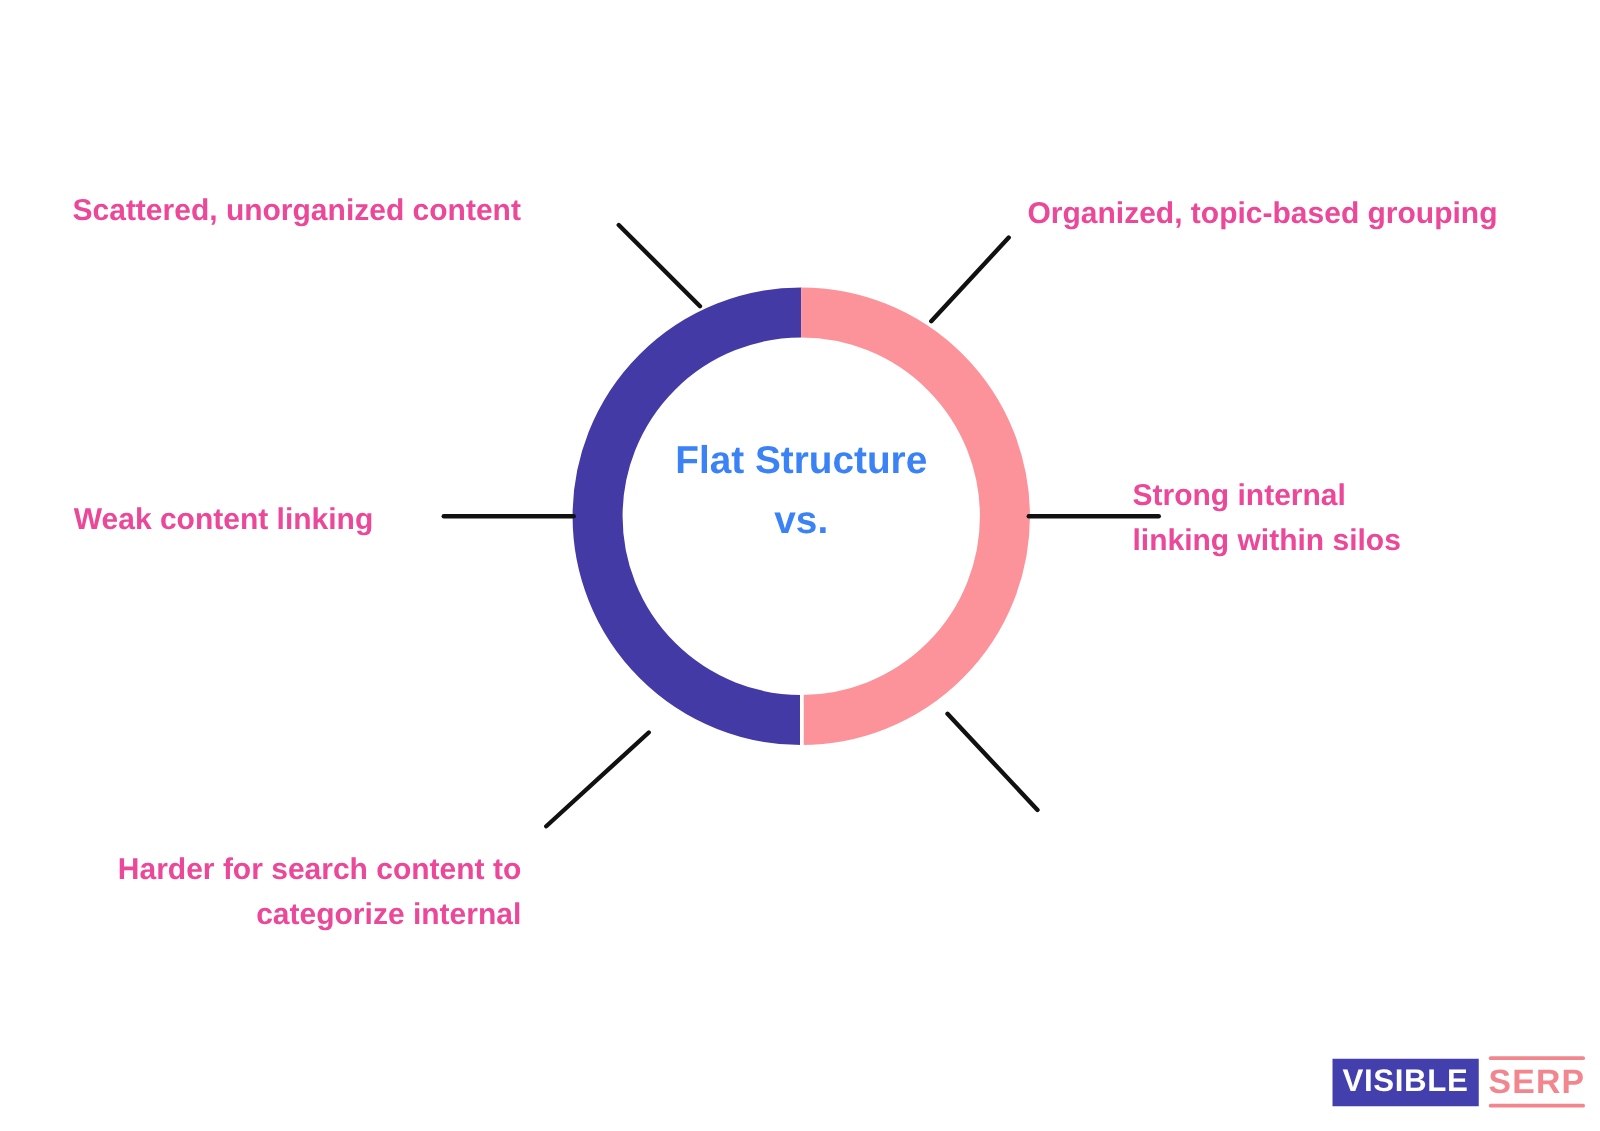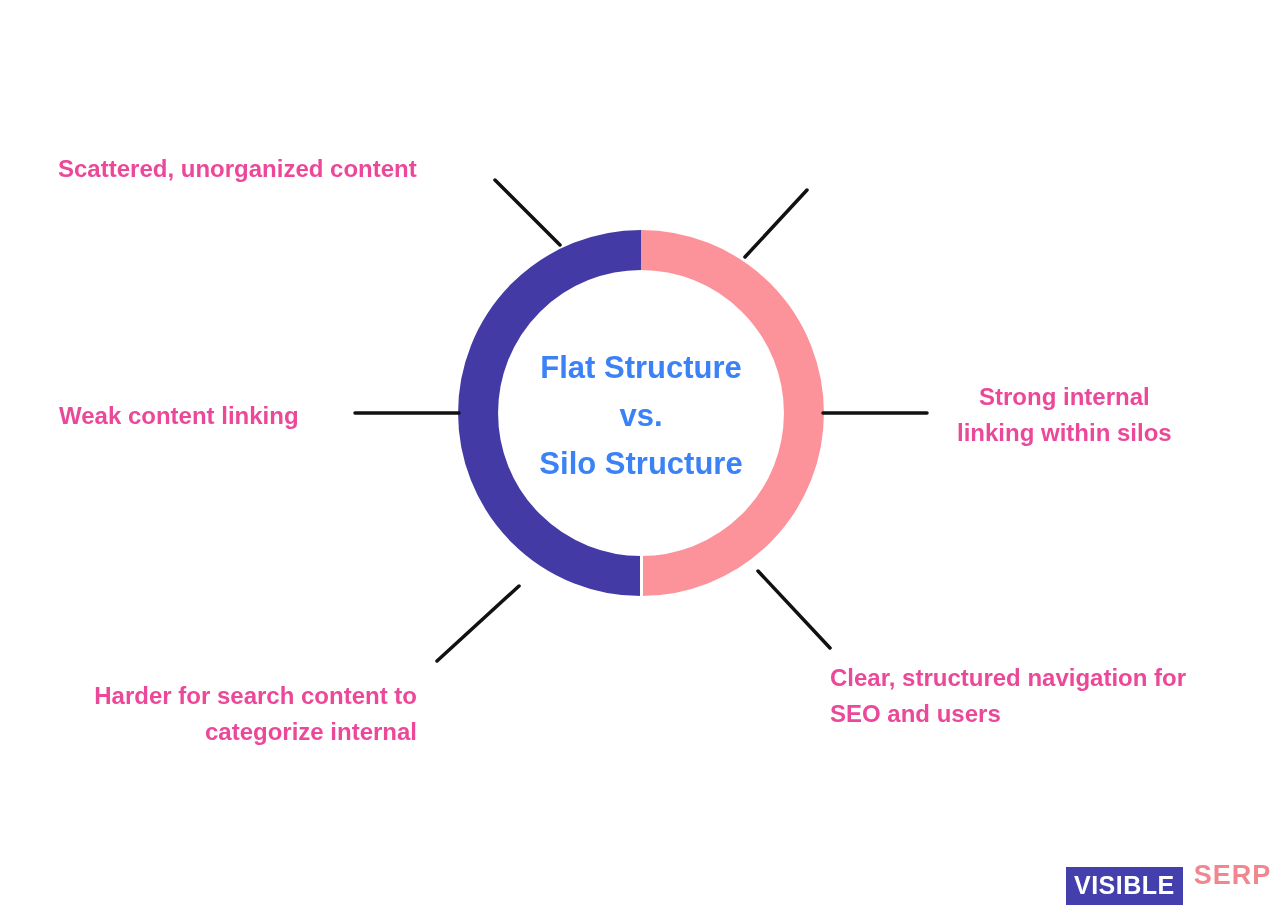--- a/index.html
+++ b/index.html
@@ -43,42 +43,42 @@
     position: absolute;
     font-size: 24px;
     font-weight: bold;
     line-height: 36px;
     white-space: nowrap;
     color: #ec4899;
   }
   .l-top  { left: 58px;  top: 151px; }
   .r-top  { left: 822px; top: 153px; }
   .l-mid  { left: 59px;  top: 398px; }
-  .r-mid  { left: 957px; top: 379px; text-align: center; }
+  .r-mid  { left: 906px; top: 379px; }
   .l-bot  { right: 863px; top: 678px; text-align: right; }
   .r-bot  { left: 830px; top: 660px; }
   .logo {
     position: absolute;
     left: 1066px;
     top: 845px;
     display: flex;
     align-items: center;
     gap: 8px;
   }
   .logo-box {
     color: #ffffff;
     font-size: 25px;
     font-weight: bold;
     letter-spacing: 0.5px;
     padding: 6px 8px 7px 8px;
     line-height: 1;
-    margin-top: 22px;
   }
   .logo-serp {
     display: flex;
+    flex-direction: column;
     align-items: stretch;
     gap: 3px;
   }
   .logo-rule {
     height: 3px;
     border-radius: 2px;
   }
   .logo-serp-text {
     font-size: 27px;
     font-weight: bold;
@@ -102,42 +102,38 @@
     <line class="conn" x1="745" y1="257" x2="807" y2="190"></line>
     <line class="conn" x1="355" y1="413" x2="459" y2="413"></line>
     <line class="conn" x1="823" y1="413" x2="927" y2="413"></line>
     <line class="conn" x1="437" y1="661" x2="519" y2="586"></line>
     <line class="conn" x1="758" y1="571" x2="830" y2="648"></line>
   </svg>
 
   <div class="title">
     <div>Flat Structure</div>
     <div>vs.</div>
-    <div>Silo Structure</div>
   </div>
 
   <div class="label l-top">Scattered, unorganized content</div>
 
+  <div class="label r-top">Organized, topic-based grouping</div>
 
   <div class="label l-mid">Weak content linking</div>
 
   <div class="label r-mid">
     <div>Strong internal</div>
     <div>linking within silos</div>
   </div>
 
   <div class="label l-bot">
     <div>Harder for search content to</div>
     <div>categorize internal</div>
   </div>
 
-  <div class="label r-bot">
-    <div>Clear, structured navigation for</div>
-    <div>SEO and users</div>
-  </div>
 
   <div class="logo">
     <div class="logo-box" style="background: rgb(67, 64, 173);">VISIBLE</div>
     <div class="logo-serp">
       <div class="logo-rule" style="background: rgb(242, 134, 143);"></div>
       <div class="logo-serp-text" style="color: rgb(242, 134, 143);">SERP</div>
       <div class="logo-rule" style="background: rgb(242, 134, 143);"></div>
     </div>
   </div>
 

